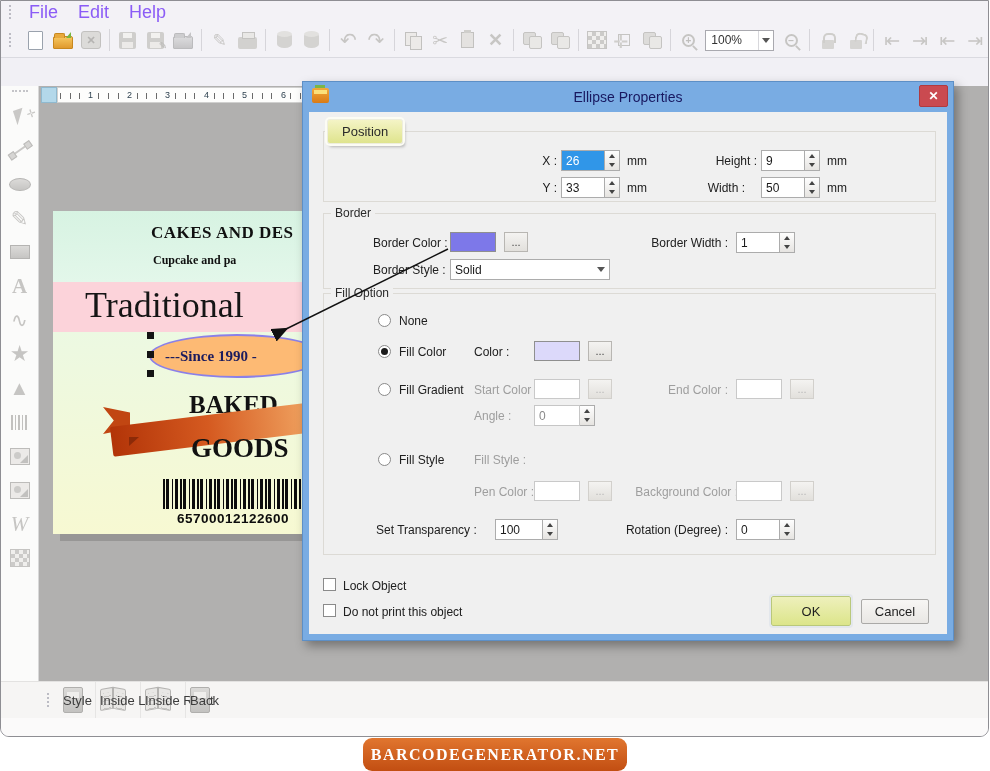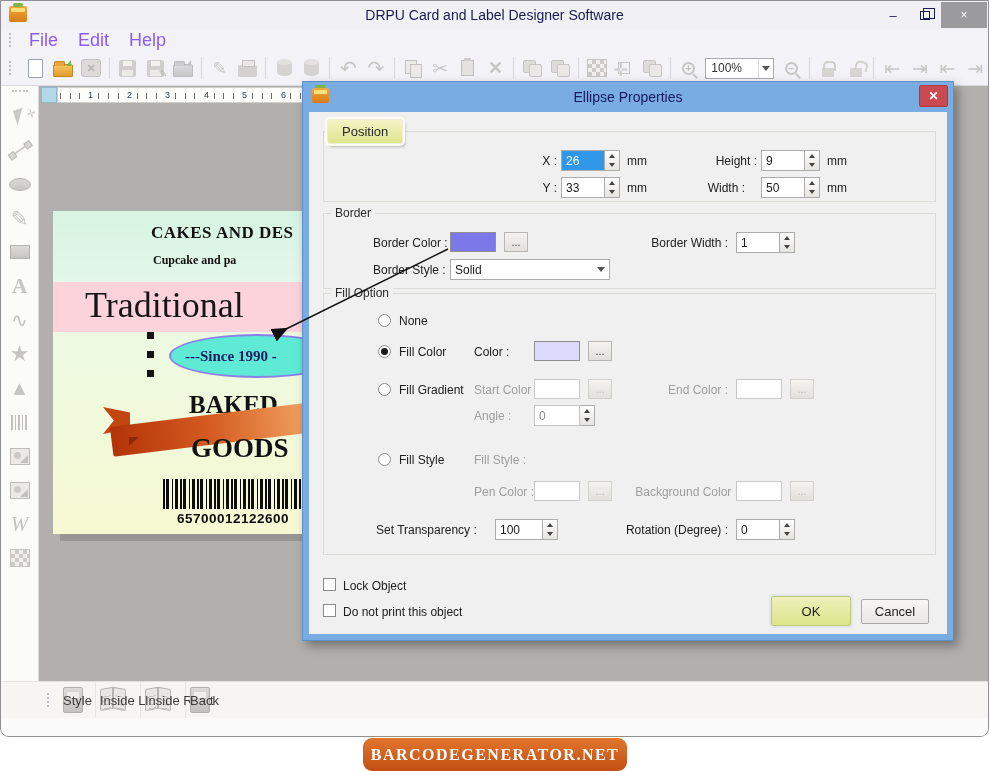--- a/index.html
+++ b/index.html
@@ -116,22 +116,22 @@
           box-shadow:7px 7px 0 #979695; }
   .band-mint { position:absolute; left:0; top:0; width:100%; height:71px; background:linear-gradient(#d7f3e2,#e3f7ea); }
   .band-pink { position:absolute; left:0; top:71px; width:100%; height:50px; background:#fcd3da; }
   .band-rest { position:absolute; left:0; top:121px; width:100%; height:202px; background:linear-gradient(#ecf9e2,#f7f9d2); }
   .card-t1 { position:absolute; left:98px; top:12px; font-family:"Liberation Serif",serif; font-weight:bold;
              font-size:17px; color:#101010; letter-spacing:.5px; white-space:nowrap; }
   .card-t2 { position:absolute; left:100px; top:42px; font-family:"Liberation Serif",serif; font-weight:bold;
              font-size:12px; color:#101010; white-space:nowrap; }
   .card-t3 { position:absolute; left:32px; top:73px; font-family:"Liberation Serif",serif;
              font-size:36px; color:#151515; white-space:nowrap; }
-  .card-ellipse { position:absolute; left:116px; top:123px; width:176px; height:44px; border-radius:50%;
-             background:#5eead4; border:2px solid #8b80e8; display:flex; align-items:center; }
+  .card-ellipse { position:absolute; left:96px; top:123px; width:176px; height:44px; border-radius:50%;
+             background:#fdba74; border:2px solid #8b80e8; display:flex; align-items:center; }
   .card-ellipse span { padding-left:14px; font-family:"Liberation Serif",serif; font-weight:bold;
              font-size:15px; color:#1c1c5e; white-space:nowrap; }
   .handle { position:absolute; left:94px; width:7px; height:7px; background:#141414; }
   .card-t4 { position:absolute; left:136px; top:180px; font-family:"Liberation Serif",serif; font-weight:bold;
              font-size:25px; color:#121212; white-space:nowrap; }
   .ribbon-band { position:absolute; left:58px; top:204px; width:195px; height:30px; transform:rotate(-7deg);
              background:linear-gradient(90deg,#b23408,#d55a20,#efa05e); border-radius:2px; }
   .ribbon-tail { position:absolute; left:50px; top:196px; width:27px; height:27px; background:#c14612;
              clip-path:polygon(0 0,100% 20%,100% 80%,0 100%,40% 50%); }
   .ribbon-fold { position:absolute; left:76px; top:226px; width:10px; height:9px; background:#8c2a08;
@@ -213,31 +213,20 @@
             display:flex; align-items:center; justify-content:center; }
   .banner span { font-family:"Liberation Serif",serif; font-weight:bold; font-size:16px; color:#fff; letter-spacing:1.5px; }
 </style>
 </head>
 <body>
 
 <div class="page">
 
   <div class="window">
 
-    <div class="titlebar">
-      <div class="app-icon"></div>
-      <div class="win-title">DRPU Card and Label Designer Software</div>
-      <div class="win-btns">
-        <div class="win-btn">–</div>
-        <div class="win-btn">
-            <span class="restore-glyph"></span>
-          </div>
-        <div class="win-btn close">×</div>
-      </div>
-    </div>
 
     <div class="menubar">
       <span class="grip-v"></span>
       <span class="menu-item">File</span>
       <span class="menu-item">Edit</span>
       <span class="menu-item">Help</span>
     </div>
 
     <div class="toolbar">
       <span class="grip-v"></span>

